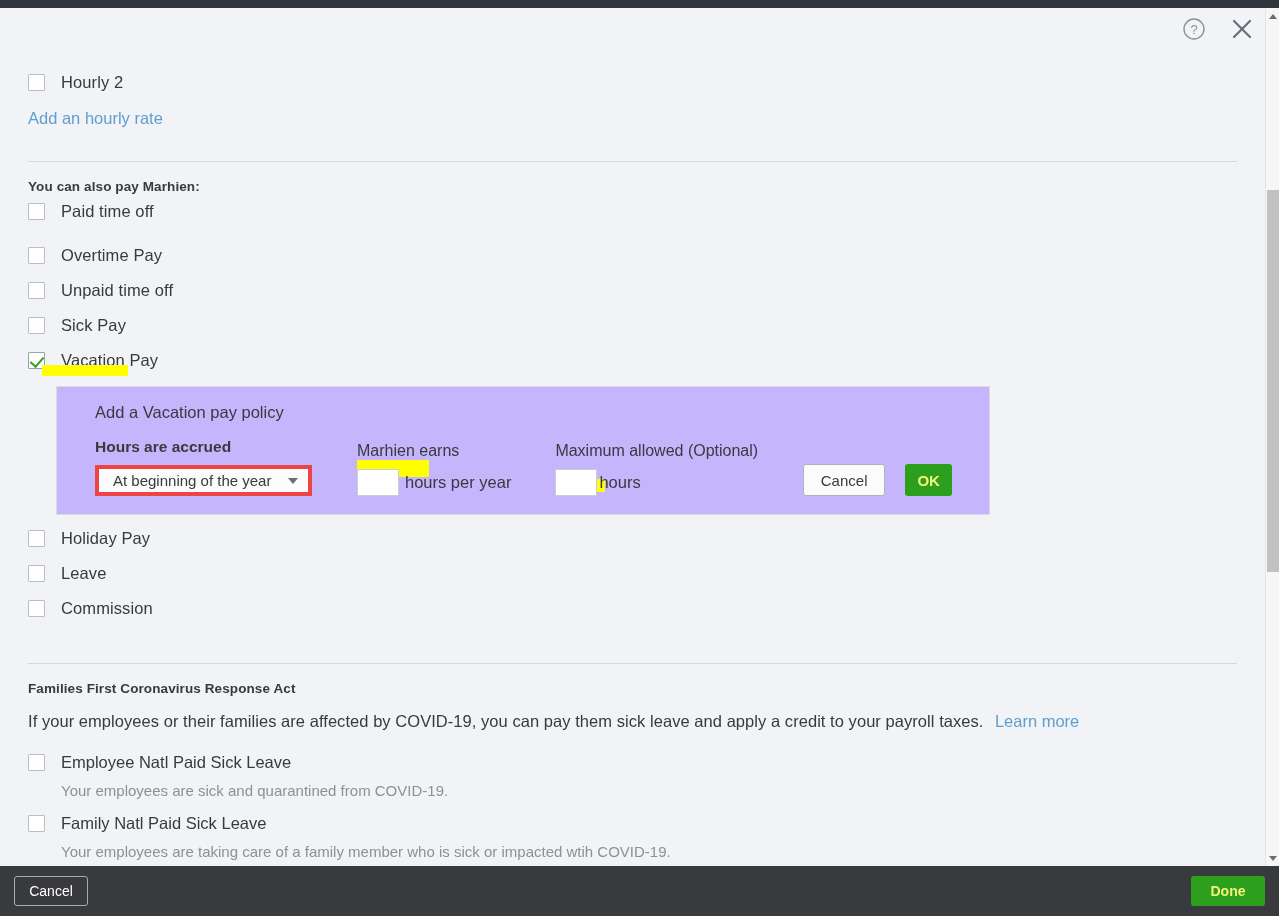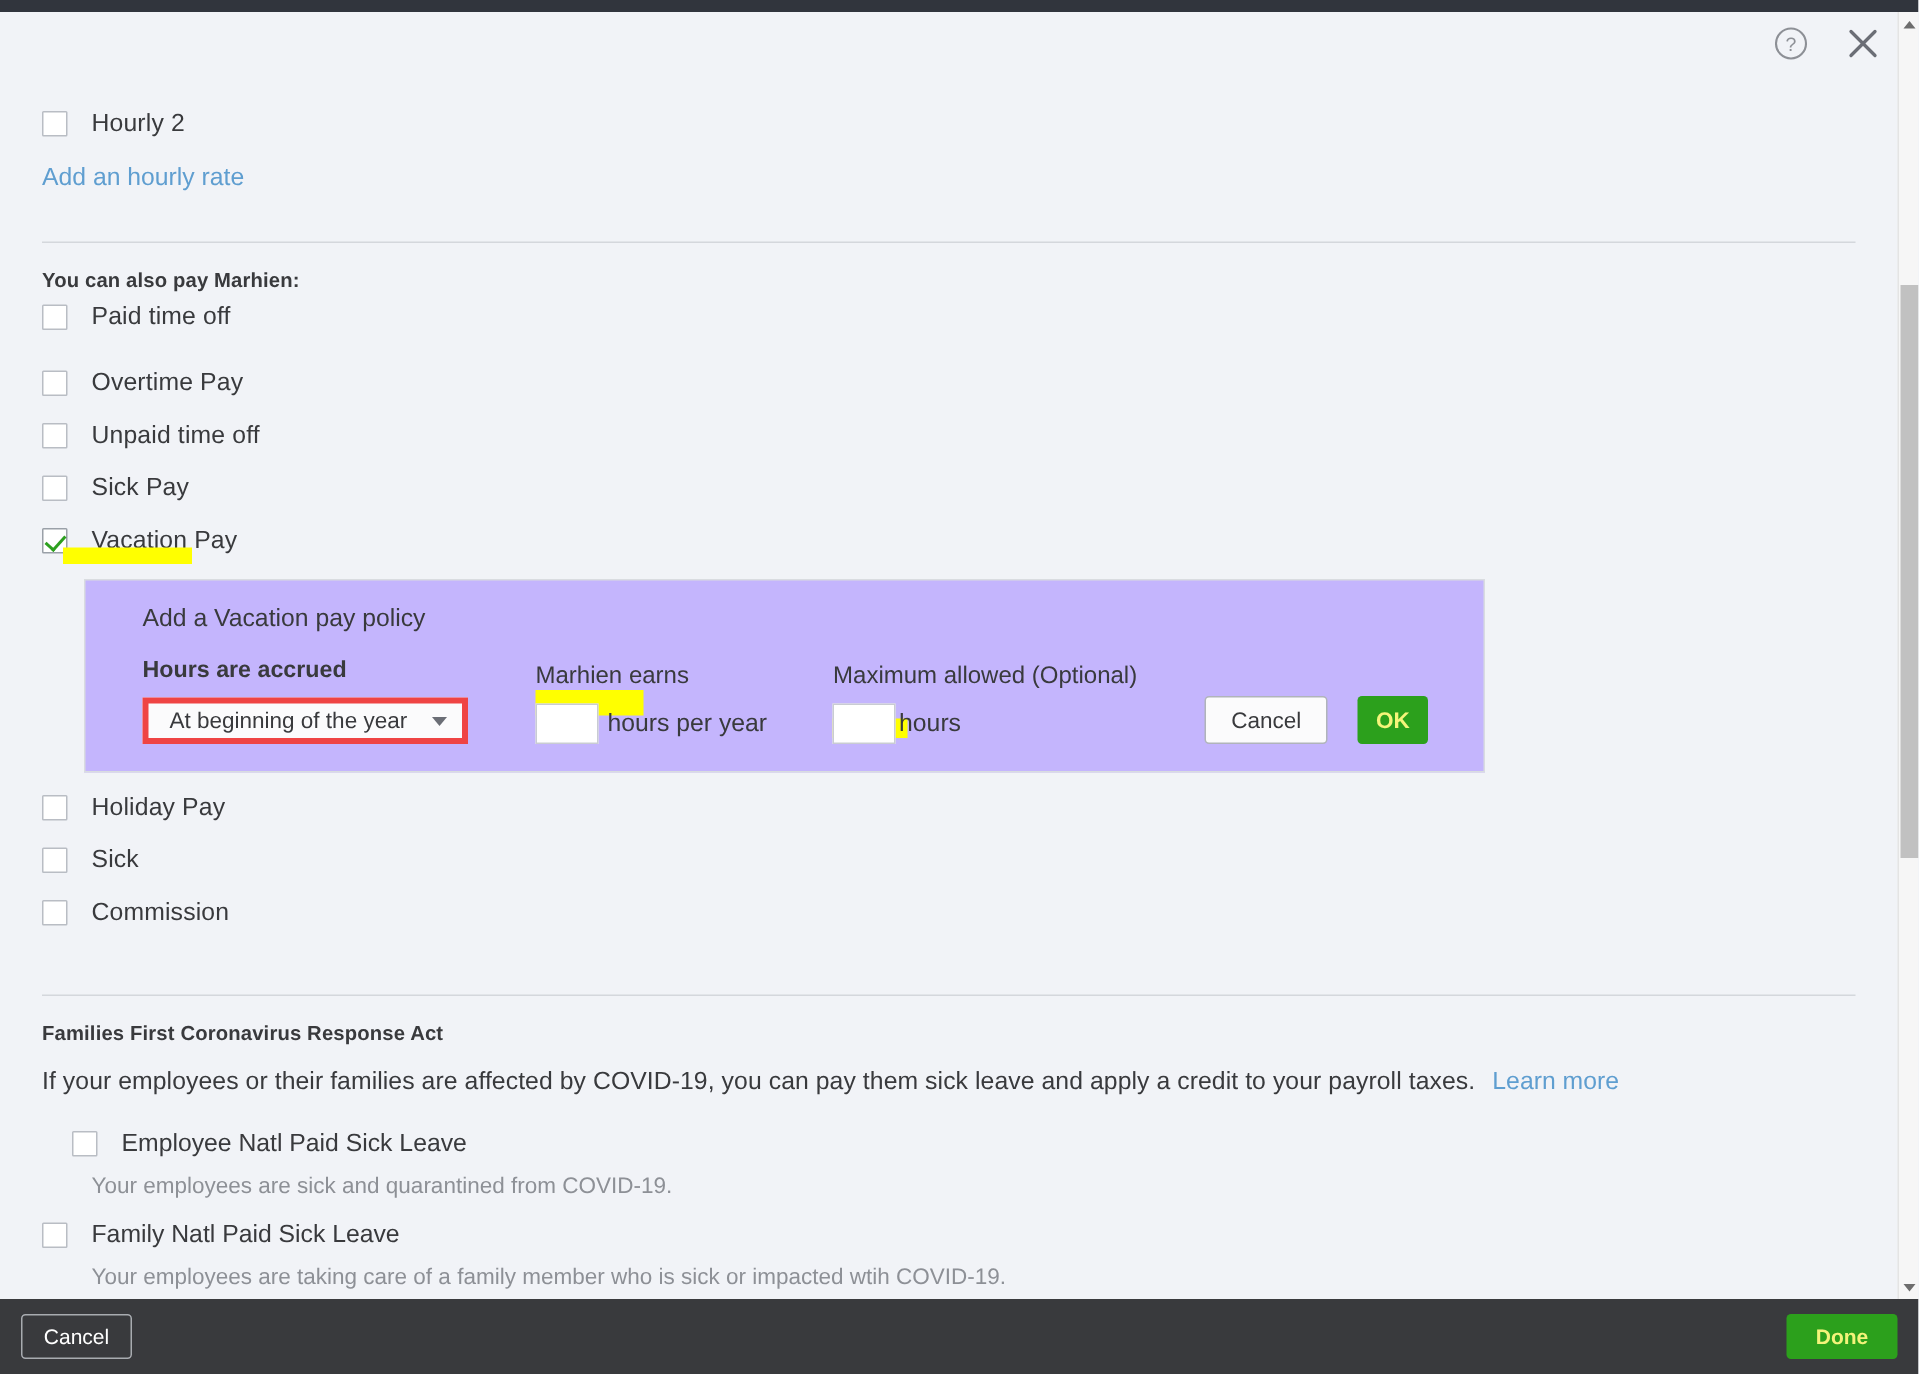--- a/index.html
+++ b/index.html
@@ -383,38 +383,38 @@
       </div>
     </div>
 
     <div class="row-checkbox" style="margin-top:6px;">
       <span class="cbx"></span>
       <span class="cbx-label">Holiday Pay</span>
     </div>
 
     <div class="row-checkbox">
       <span class="cbx"></span>
-      <span class="cbx-label">Sick</span>
+      <span class="cbx-label">Leave</span>
     </div>
 
     <div class="row-checkbox">
       <span class="cbx"></span>
       <span class="cbx-label">Commission</span>
     </div>
 
     <div class="divider" style="margin-top:37px;"></div>
 
     <div class="section-label" style="margin-top:17px;">Families First Coronavirus Response Act</div>
 
     <div style="margin-top:16px;">
       <span class="para">If your employees or their families are affected by COVID-19, you can pay them sick leave and apply a credit to your payroll taxes.</span>
       <a class="link" style="margin-left:7px;">Learn more</a>
     </div>
 
-    <div class="ff-row" style="margin-top:16px;margin-left:20px;">
+    <div class="ff-row" style="margin-top:16px;">
       <span class="cbx"></span>
       <span class="ff-item-label">Employee Natl Paid Sick Leave</span>
     </div>
     <div class="ff-desc">Your employees are sick and quarantined from COVID-19.</div>
 
     <div class="ff-row" style="margin-top:3px;">
       <span class="cbx"></span>
       <span class="ff-item-label">Family Natl Paid Sick Leave</span>
     </div>
     <div class="ff-desc">Your employees are taking care of a family member who is sick or impacted wtih COVID-19.</div>

